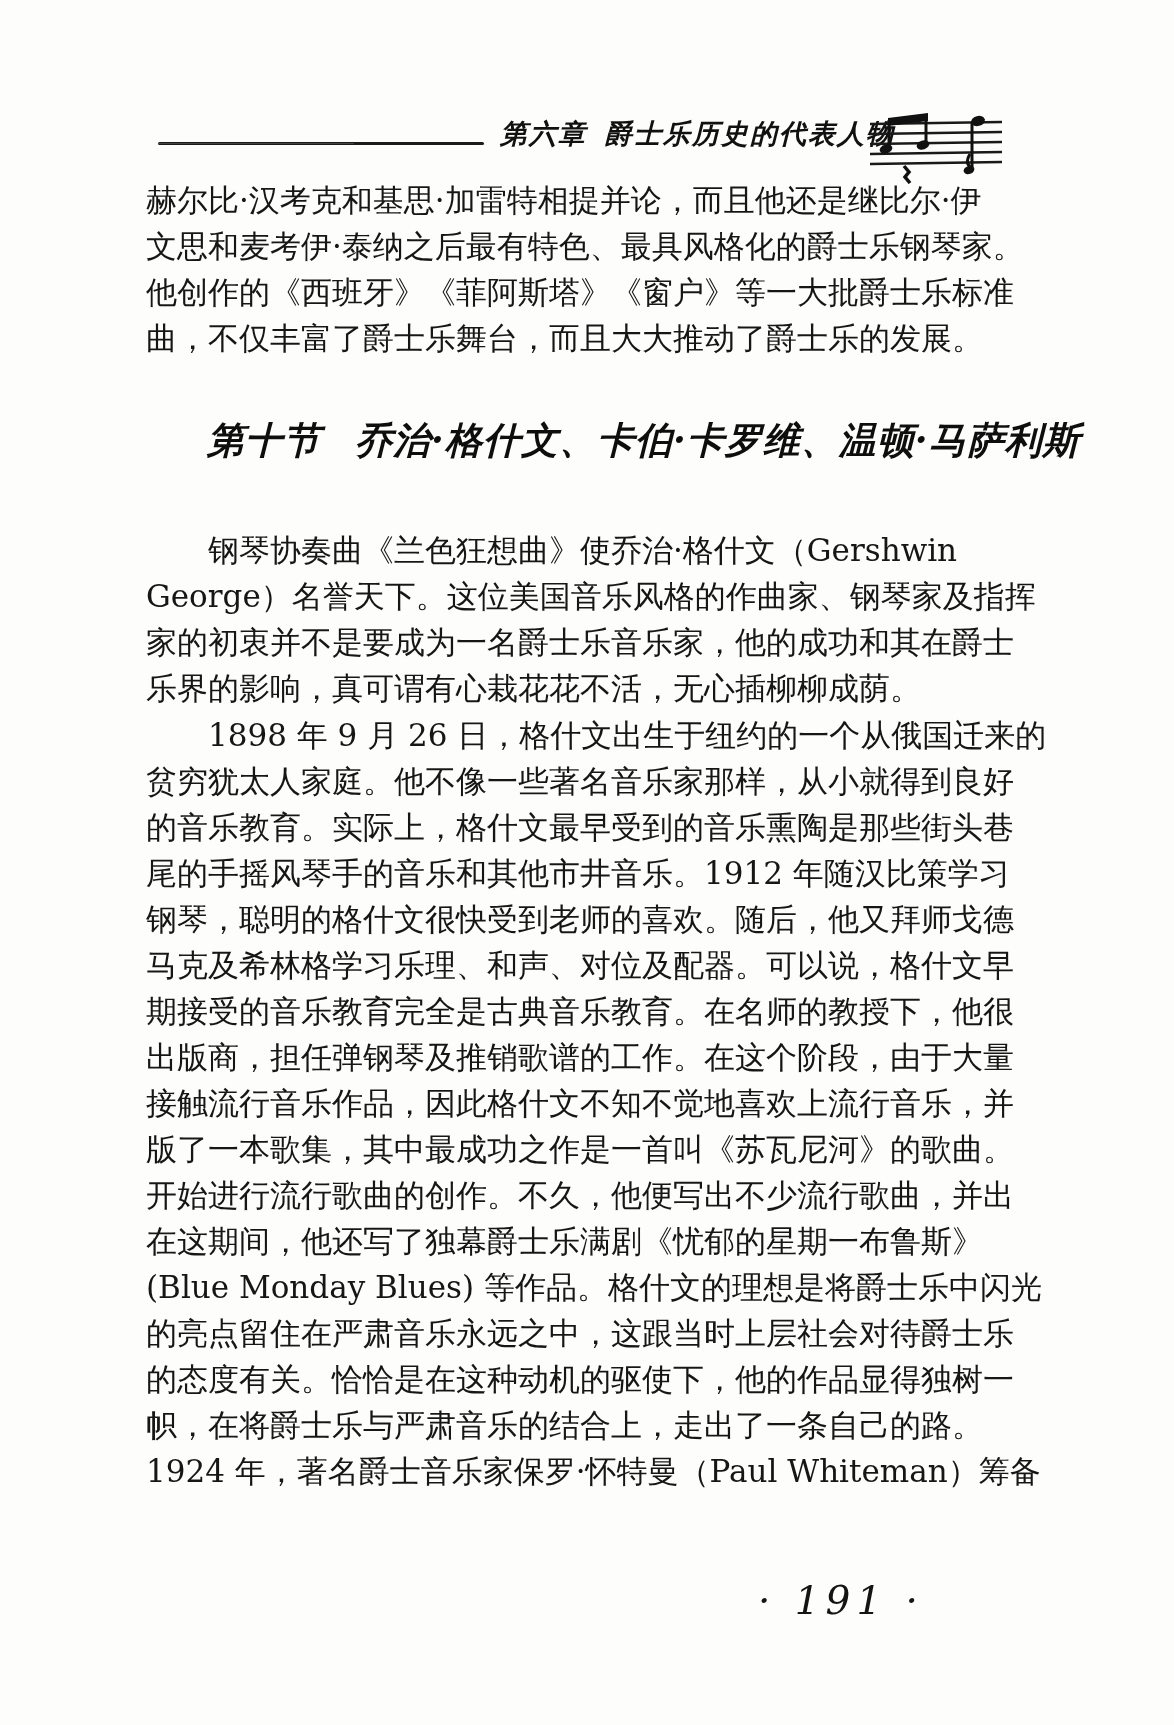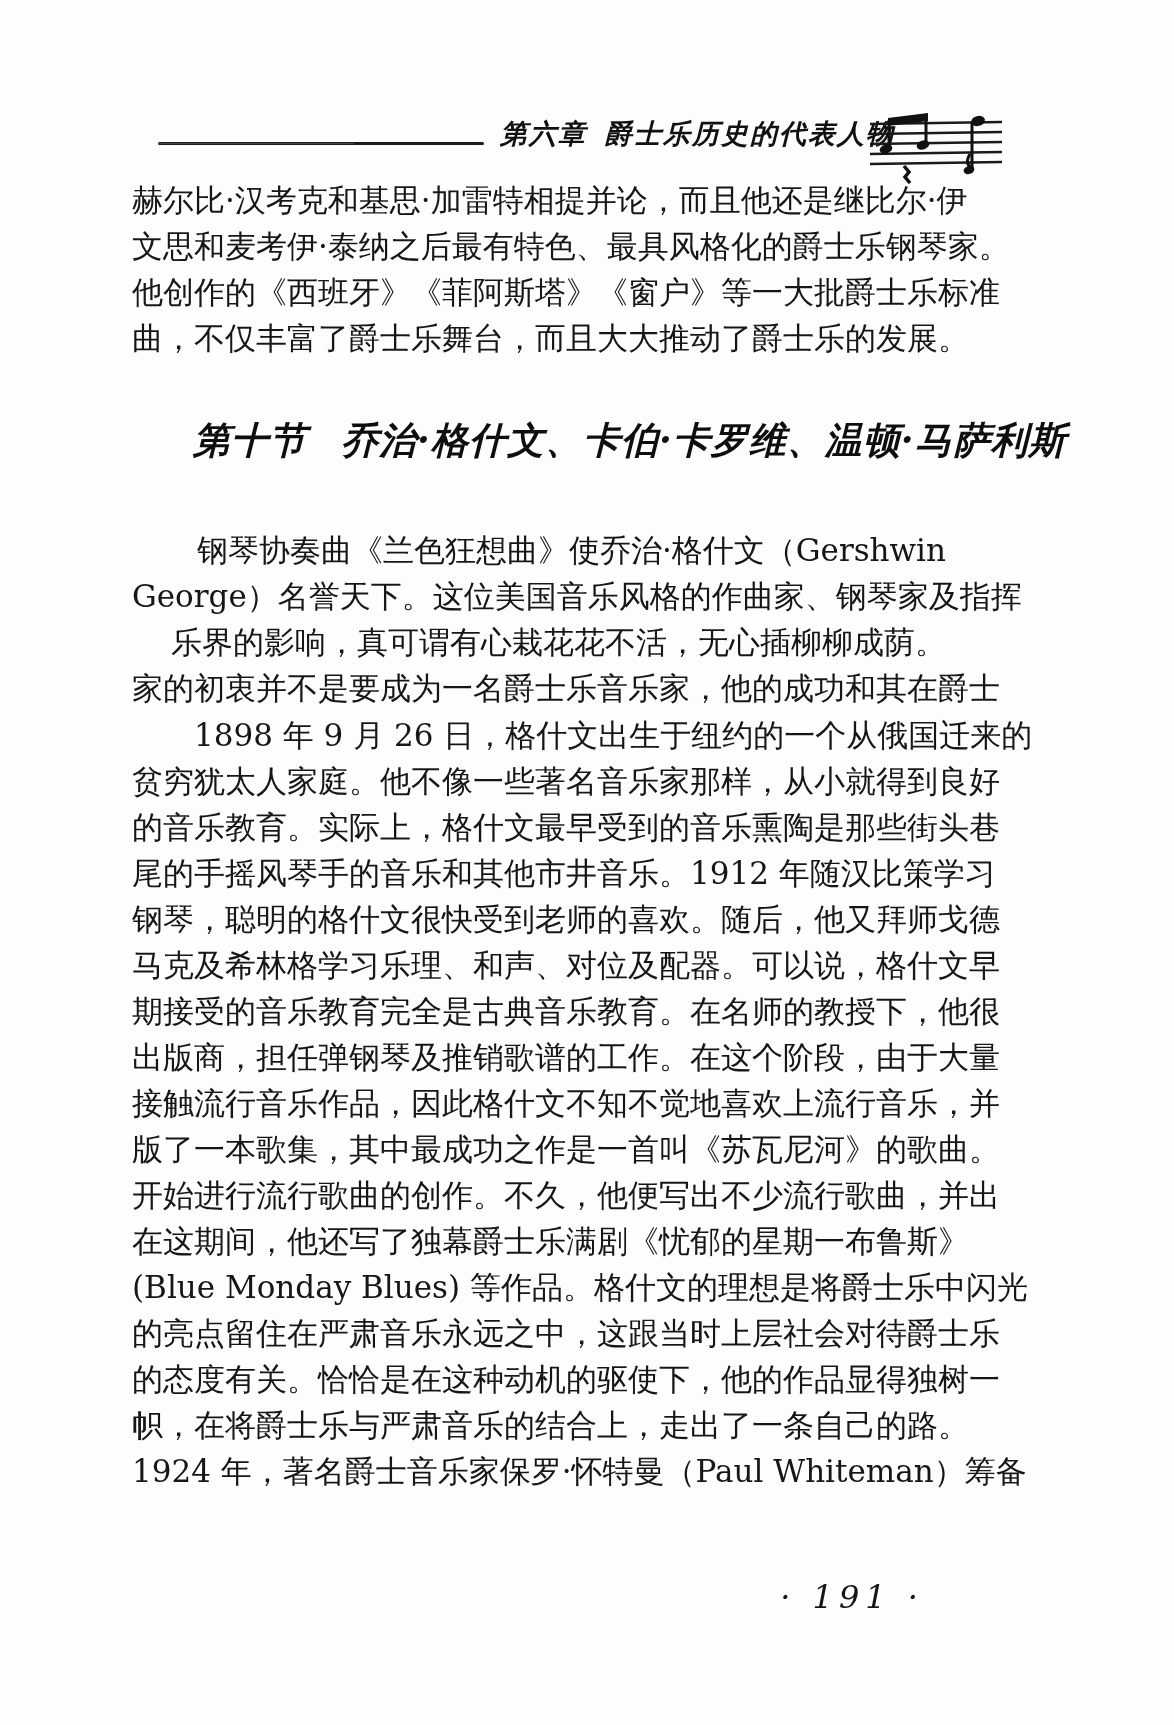--- a/index.html
+++ b/index.html
@@ -18,38 +18,38 @@
   .header-rule::after{content:"";position:absolute;left:0;top:1px;width:60%;height:1px;background:#444;}
   .header-title{
     position:absolute;left:500px;top:8px;
     font-size:27px;font-weight:bold;font-style:italic;
     letter-spacing:2px;white-space:nowrap;color:#111;
   }
   .header-title .chap{margin-right:18px;font-family:Liberation Mono, monospace;}
   .staff-icon{position:absolute;left:866px;top:0px;}
   
   .content{
-    position:absolute;left:132px;top:177px;width:814px;
-    font-size:31px;line-height:46px;color:#161616;text-align:right;
+    position:absolute;left:146px;top:177px;width:814px;
+    font-size:31px;line-height:46px;color:#161616;
   }
   .para{margin:0;}
   .para .line{white-space:nowrap;}
   .para.indent .line:first-child{text-indent:2em;}
   
   .section-heading{
     margin:54px 0 62px 45px;
     font-size:37px;line-height:50px;font-weight:bold;font-style:italic;
     white-space:nowrap;color:#0e0e0e;letter-spacing:1px;
   }
   .section-heading .sec-label{margin-right:34px;margin-left:16px;}
   .para.p3{margin-top:1px;}
   
   .page-number{
     position:absolute;right:250px;top:1578px;
-    font-size:32px;font-style:italic;letter-spacing:6px;color:#141414;
+    font-size:39px;font-style:italic;letter-spacing:6px;color:#141414;
   }
 </style>
 </head>
 <body>
 
 <div class="page">
 
   <div class="running-header">
     <div class="header-rule"></div>
     <div class="header-title">
@@ -90,22 +90,22 @@
         <div class="line">曲，不仅丰富了爵士乐舞台，而且大大推动了爵士乐的发展。</div>
       </div>
 
     <div class="section-heading">
       <span class="sec-label">第十节</span><span>乔治·格什文、卡伯·卡罗维、温顿·马萨利斯</span>
     </div>
 
     <div class="para p2 indent">
         <div class="line">钢琴协奏曲《兰色狂想曲》使乔治·格什文（Gershwin</div>
         <div class="line">George）名誉天下。这位美国音乐风格的作曲家、钢琴家及指挥</div>
+        <div class="line">家的初衷并不是要成为一名爵士乐音乐家，他的成功和其在爵士</div>
         <div class="line">乐界的影响，真可谓有心栽花花不活，无心插柳柳成荫。</div>
-        <div class="line">家的初衷并不是要成为一名爵士乐音乐家，他的成功和其在爵士</div>
       </div>
 
     <div class="para p3 indent">
         <div class="line">1898 年 9 月 26 日，格什文出生于纽约的一个从俄国迁来的</div>
         <div class="line">贫穷犹太人家庭。他不像一些著名音乐家那样，从小就得到良好</div>
         <div class="line">的音乐教育。实际上，格什文最早受到的音乐熏陶是那些街头巷</div>
         <div class="line">尾的手摇风琴手的音乐和其他市井音乐。1912 年随汉比策学习</div>
         <div class="line">钢琴，聪明的格什文很快受到老师的喜欢。随后，他又拜师戈德</div>
         <div class="line">马克及希林格学习乐理、和声、对位及配器。可以说，格什文早</div>
         <div class="line">期接受的音乐教育完全是古典音乐教育。在名师的教授下，他很</div>

